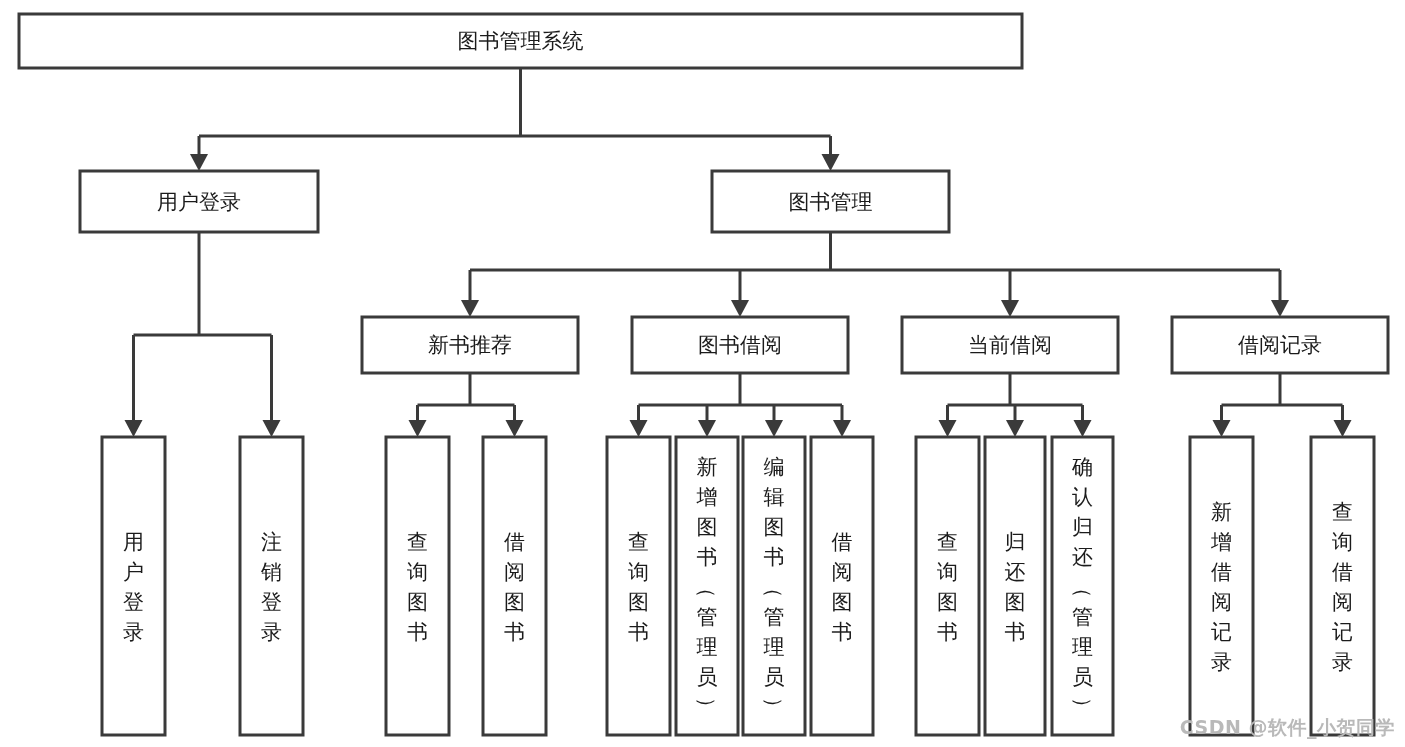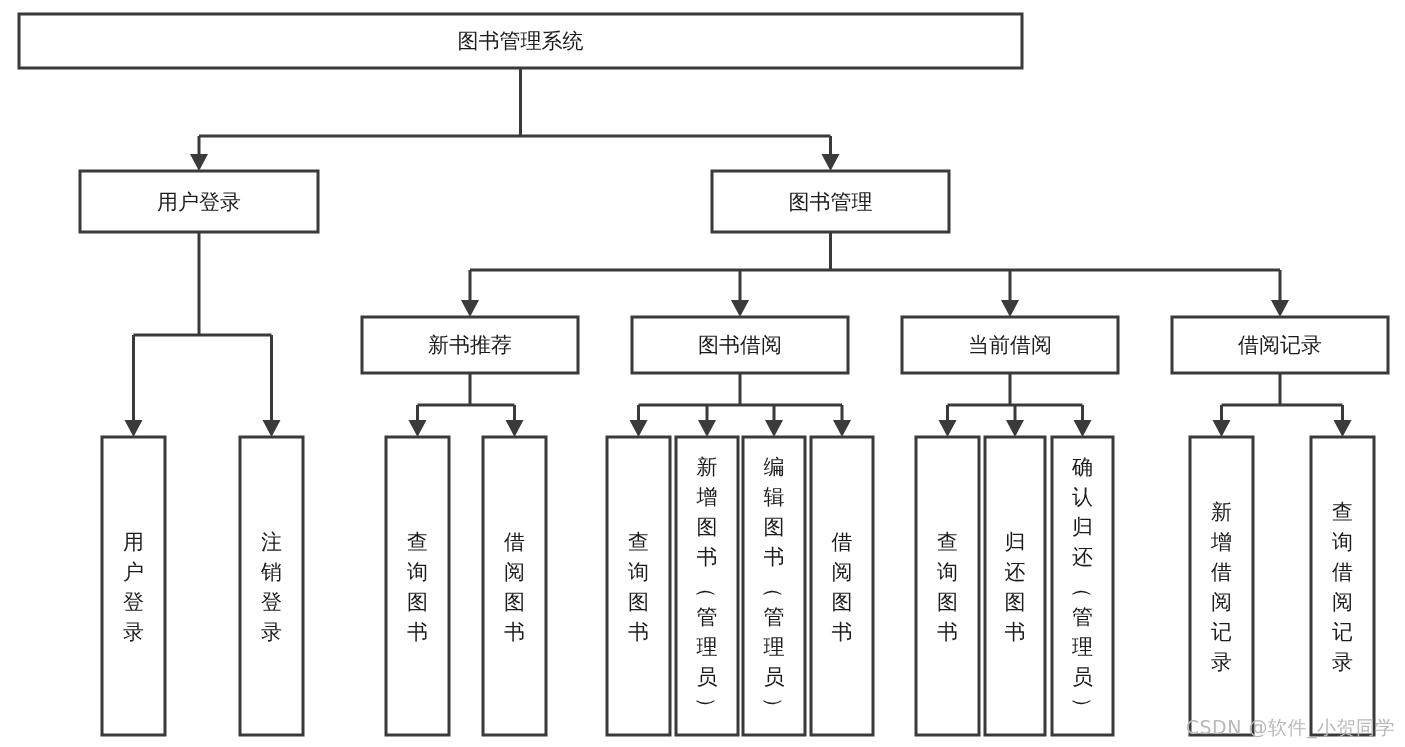--- a/index.html
+++ b/index.html
@@ -50,20 +50,21 @@
   }
   .watermark {
     position: absolute;
     right: 10px;
     bottom: 6px;
     color: #b9b9b9;
     font-size: 19px;
     font-family: "DejaVu Sans", "Liberation Sans", sans-serif;
     white-space: nowrap;
     letter-spacing: 0.5px;
+    font-weight: bold;
   }
 </style>
 </head>
 <body>
 
 <svg id="diagram" viewBox="0 0 1405 747">
     <rect x="19" y="14" width="1003" height="54" class="node-box"></rect>
     <text x="520.5" y="42" class="node-label">图书管理系统</text>
     <line x1="520.5" y1="68" x2="520.5" y2="136" class="connector"></line>
     <line x1="199" y1="136" x2="830.5" y2="136" class="connector"></line>

